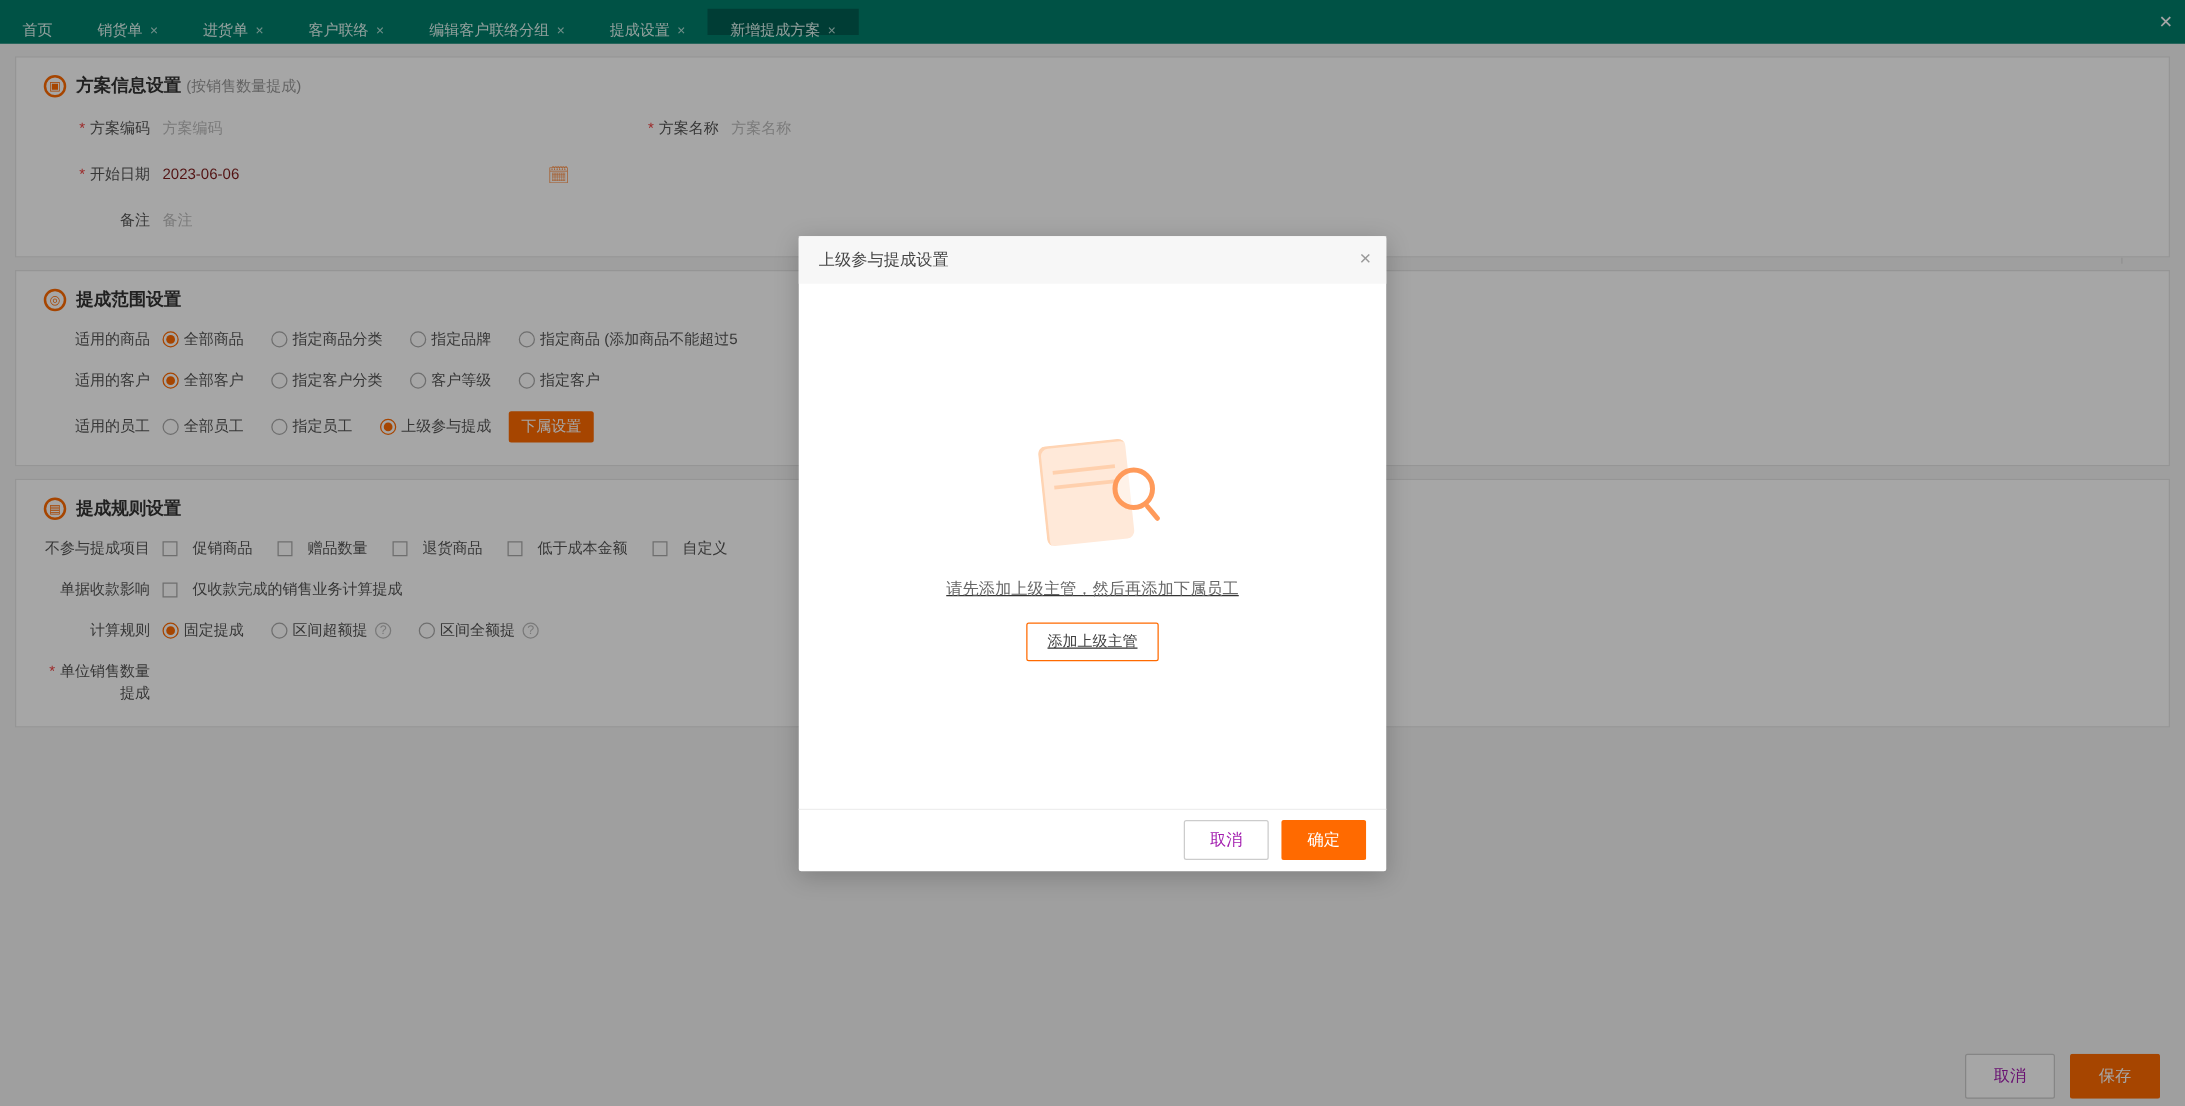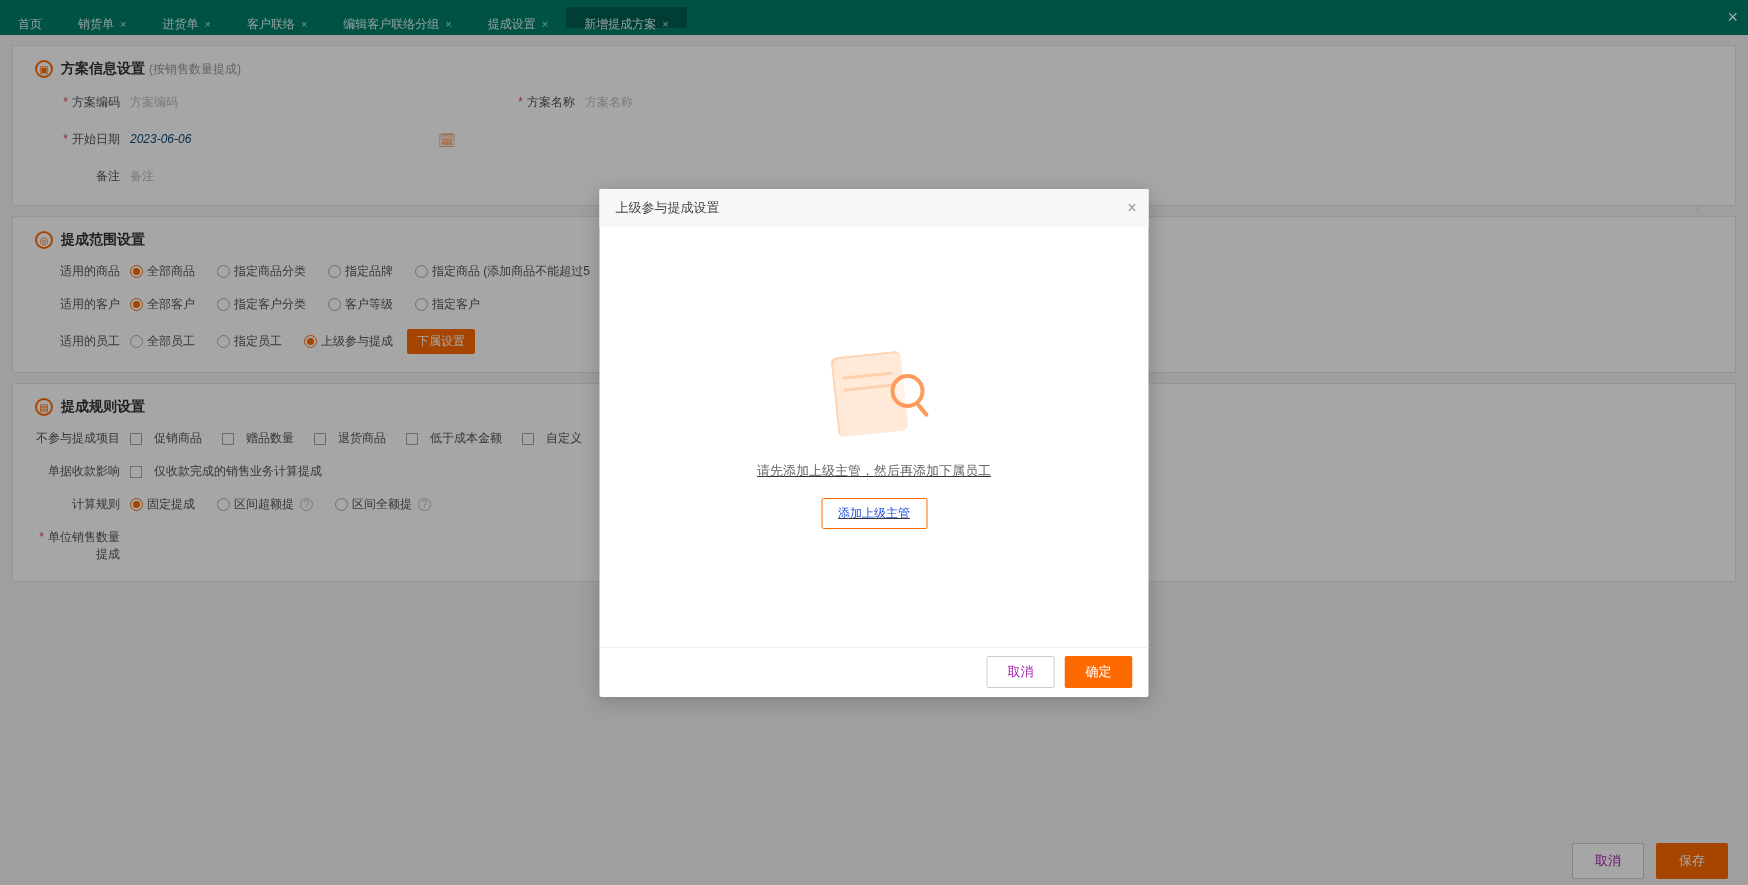--- a/index.html
+++ b/index.html
@@ -37,33 +37,33 @@
   .side-ic { width:22px; height:22px; border-radius:50%; display:flex; align-items:center; justify-content:center; font-size:12px; }
   .side-item.active .side-ic { background:#ff6a00; color:#fff; }
   .side-item:not(.active) .side-ic { border:1px dashed #bbb; color:#bbb; }
   .side-line { width:1px; height:10px; background:#ddd; }
   .footer { position:absolute; bottom:0; right:0; height:48px; display:flex; align-items:center; gap:12px; padding-right:20px; }
   .btn { padding:8px 22px; font-size:13px; border-radius:2px; cursor:pointer; border:1px solid transparent; }
   .btn-default { background:#fff; border-color:#ccc; color:#a21caf; }
   .btn-primary { background:#ff6a00; color:#fff; }
   
   .mask { position:absolute; inset:0; background:rgba(0,0,0,.35); }
-  .modal { position:absolute; left:50%; top:50%; transform:translate(-50%,-50%); width:549px; background:#fff; border-radius:2px; box-shadow:0 4px 20px rgba(0,0,0,.2); display:flex; flex-direction:column; }
+  .modal { position:absolute; left:50%; top:50%; transform:translate(-50%,-50%); width:470px; background:#fff; border-radius:2px; box-shadow:0 4px 20px rgba(0,0,0,.2); display:flex; flex-direction:column; }
   .modal-head { height:38px; background:#f7f7f7; display:flex; align-items:center; padding:0 16px; position:relative; font-size:13px; color:#444;}
   .modal-close { position:absolute; right:12px; color:#999; font-size:16px; cursor:pointer; }
   .modal-body { flex:1; min-height:420px; display:flex; flex-direction:column; align-items:center; justify-content:center; gap:18px; padding:20px;text-decoration:underline; }
   .empty-img { width:120px; height:100px; position:relative; }
   .scroll { width:70px; height:80px; background:#ffe9d9; border-radius:6px; position:absolute; left:20px; top:10px; transform:rotate(-6deg); box-shadow:2px 2px 0 #ffd4b3 inset; }
   .scroll::before, .scroll::after { content:""; position:absolute; left:10px; right:10px; height:3px; background:#ffd0ad; }
   .scroll::before { top:20px; }
   .scroll::after { top:32px; }
   .mag { width:34px; height:34px; border:4px solid #ff9a5a; border-radius:50%; position:absolute; right:10px; top:30px; background:rgba(255,255,255,.4); }
   .mag::after { content:""; width:4px; height:16px; background:#ff9a5a; position:absolute; bottom:-14px; right:-4px; transform:rotate(-40deg); border-radius:2px; }
   .empty-text { color:#666; font-size:13px; }
-  .btn-outline-orange { border:1px solid #ff6a00; color:#1d4ed8; background:#fff; padding:6px 16px; border-radius:2px; cursor:pointer; font-size:12px;text-align:center;}
+  .btn-outline-orange { border:1px solid #ff6a00; color:#404040; background:#fff; padding:6px 16px; border-radius:2px; cursor:pointer; font-size:12px;text-align:center;}
   .modal-foot { height:50px; border-top:1px solid #eee; display:flex; justify-content:flex-end; align-items:center; gap:10px; padding:0 16px; }
 </style>
 </head>
 <body>
 
 <div class="topnav">
   <div id="tabs-slot" style="display: flex;">
       <div class="tab">首页</div>
       <div class="tab">销货单<span class="close-x">×</span></div>
       <div class="tab">进货单<span class="close-x">×</span></div>
@@ -102,21 +102,21 @@
     </div>
     <div class="row">
       <span class="label req">方案编码</span>
       <input class="inp" placeholder="方案编码" style="">
       <span style="width:60px"></span>
       <span class="label req">方案名称</span>
       <input class="inp" placeholder="方案名称" style="">
     </div>
     <div class="row">
       <span class="label req">开始日期</span>
-      <input class="inp" style="color: #0c4a6e; font-style: italic;" value="2023-06-06">
+      <input class="inp" style="color: #7f1d1d;" value="2023-06-06">
       <span class="date-icon">🗓</span>
     </div>
     <div class="row" style="margin-bottom:0">
       <span class="label">备注</span>
       <input class="inp" placeholder="备注" style="">
     </div>
   </div>
 
   <div class="card">
     <div class="sec-head">

